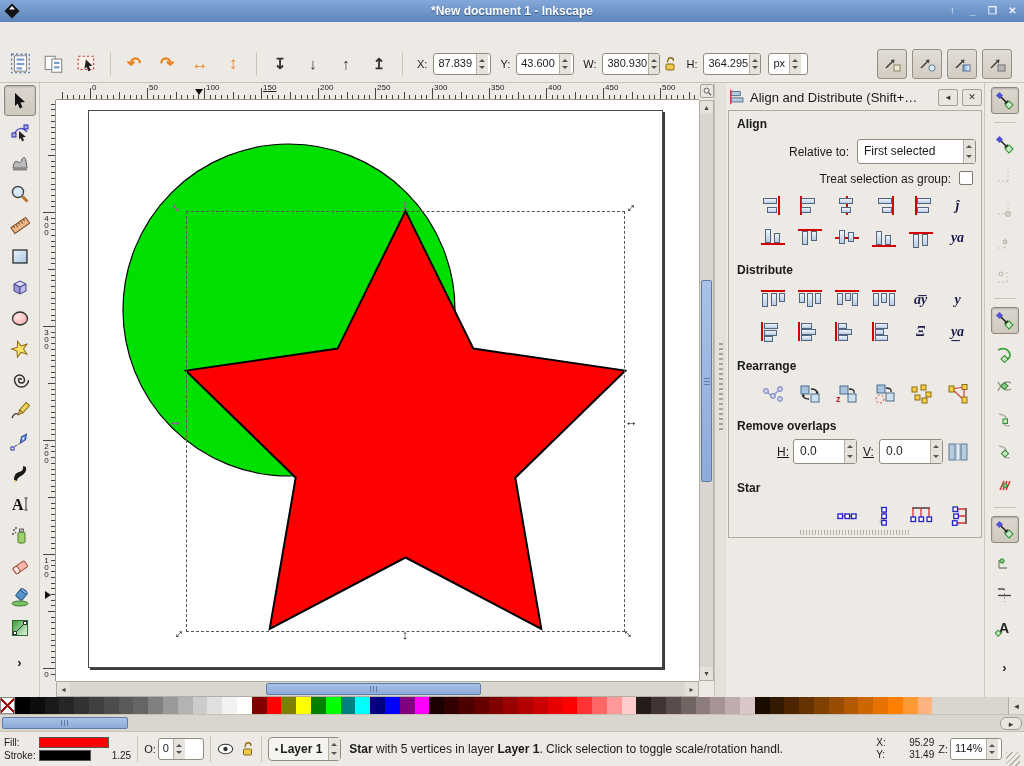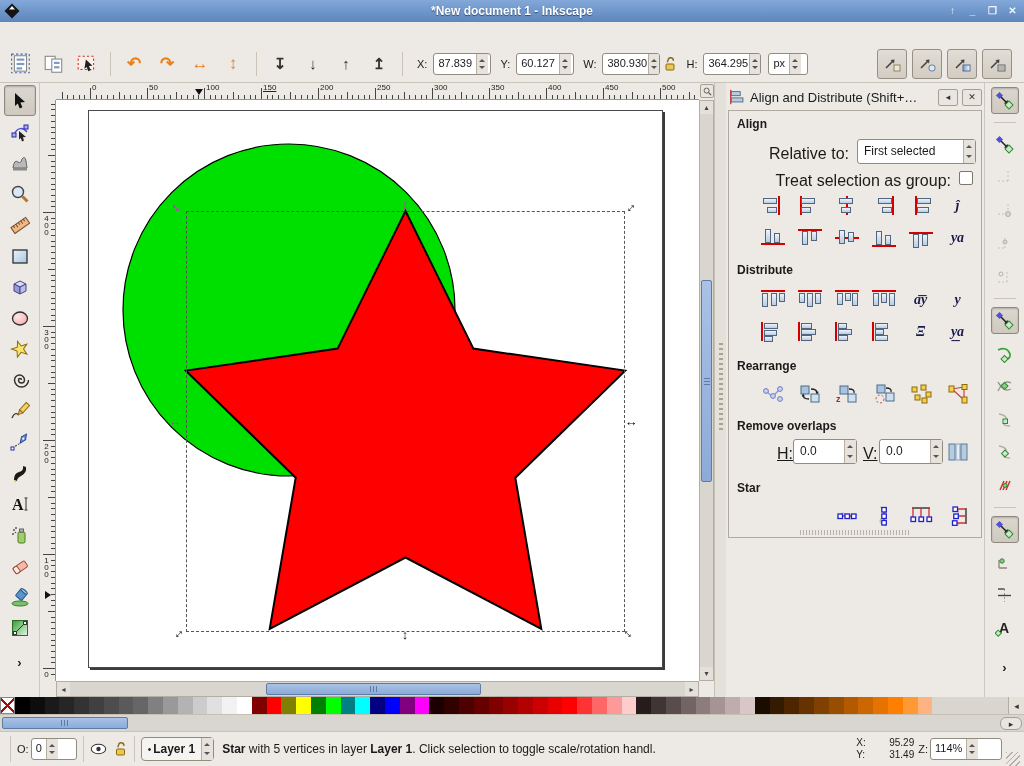--- a/index.html
+++ b/index.html
@@ -77,21 +77,21 @@
   
   .divider { position:absolute; left:714px; top:83px; width:12px; height:614px; background:#e4e0da; border-left:1px solid #c5bfb4; }
   .divgrip { position:absolute; left:4px; top:257px; width:4px; height:90px;
     background:repeating-linear-gradient(0deg,#a9a296 0 2px,transparent 2px 5px); }
   .panel { position:absolute; left:726px; top:83px; width:258px; height:614px; background:#edeae5; }
   .phead { position:absolute; left:0; top:2px; width:258px; height:24px; display:flex; align-items:center; gap:4px; padding:0 2px; }
   .ptitle { font-size:13px; white-space:nowrap; overflow:hidden; flex:1; }
   .pbtn { width:20px; height:17px; border:1px solid #a59e92; border-radius:2px; background:#e9e5df; display:flex; align-items:center; justify-content:center; font-size:9px; color:#333; }
   .pframe { position:absolute; left:2px; top:27px; width:254px; height:428px; border:1px solid #b1aa9e; background:#edeae5; }
   .phd { position:absolute; font-weight:bold; font-size:12px; }
-  .plab { position:absolute; font-size:16px; }
+  .plab { position:absolute; font-size:12px; }
   .u { text-decoration:underline; }
   .combo { position:absolute; display:flex; background:#fff; border:1px solid #928b7f; border-radius:3px; height:25px; }
   .combo .sv { flex:1; padding:4px 6px 0 6px; font-size:12px;border-radius:6px; }
   .checkbox { position:absolute; width:14px; height:14px; border:1px solid #7c766b; background:#fff; border-radius:2px; }
   .irow { position:absolute; right:6px; display:flex; gap:2px; justify-content:flex-end; }
   .aibtn { width:35px; height:29px; display:flex; align-items:center; justify-content:center; border-radius:3px; }
   .ai { position:relative; width:26px; height:21px; }
   .ai .b { position:absolute; background:linear-gradient(#eef3f9,#b9cde4); border:1px solid #51657e; }
   .ai .ln { position:absolute; background:#d40000; }
   .ai.h .b1 { left:4px; top:3px; width:14px; height:6px; }
@@ -213,21 +213,21 @@
     <span class="flabel">X:</span>
     <span class="spin" style="width:58px">
         <span class="sv">87.839</span>
         <span class="ud">
           <i class="up"></i>
           <i class="dn"></i>
         </span>
       </span>
     <span class="flabel">Y:</span>
     <span class="spin" style="width:58px">
-        <span class="sv">60.127</span>
+        <span class="sv">43.600</span>
         <span class="ud">
           <i class="up"></i>
           <i class="dn"></i>
         </span>
       </span>
     <span class="flabel">W:</span>
     <span class="spin" style="width:58px">
         <span class="sv">380.930</span>
         <span class="ud">
           <i class="up"></i>
@@ -1238,20 +1238,28 @@
         <div class="sw" style="background: rgb(255, 179, 128);"></div>
       </div>
     <span class="palarrow">◂</span>
   </div>
   <div class="palscroll">
     <div class="slider" style="left:2px;top:2px;width:126px;height:12px"></div>
     <span class="palsbtn">▸</span>
   </div>
 
   <div class="statusbar">
+    <div class="fs">
+      <span>Fill:</span>
+      <span class="fillsw" style="background: rgb(255, 0, 0);"></span>
+      <span></span>
+      <span>Stroke:</span>
+      <span class="strokesw" style="background: rgb(0, 0, 0);"></span>
+      <span class="swnum">1.25</span>
+    </div>
     <span class="vsep"></span>
     <span class="slab">O:</span>
     <span class="spin" style="width:46px">
         <span class="sv">0</span>
         <span class="ud">
           <i class="up"></i>
           <i class="dn"></i>
         </span>
       </span>
     <span class="vsep"></span>
@@ -1273,21 +1281,21 @@
         </span>
     </span>
     <span class="statusmsg"><b>Star</b><span> with 5 vertices in layer </span><b>Layer 1</b><span>. Click selection to toggle scale/rotation handl.</span></span>
     <span class="xy">
       <span>X:</span>
         <span class="num">95.29</span>
       <span>Y:</span>
         <span class="num">31.49</span>
     </span>
     <span class="slab">Z:</span>
-    <span class="spin" style="width:72px">
+    <span class="spin" style="width:52px">
         <span class="sv">114%</span>
         <span class="ud">
           <i class="up"></i>
           <i class="dn"></i>
         </span>
       </span>
     <span class="grip"></span>
   </div>
 
 </div>

